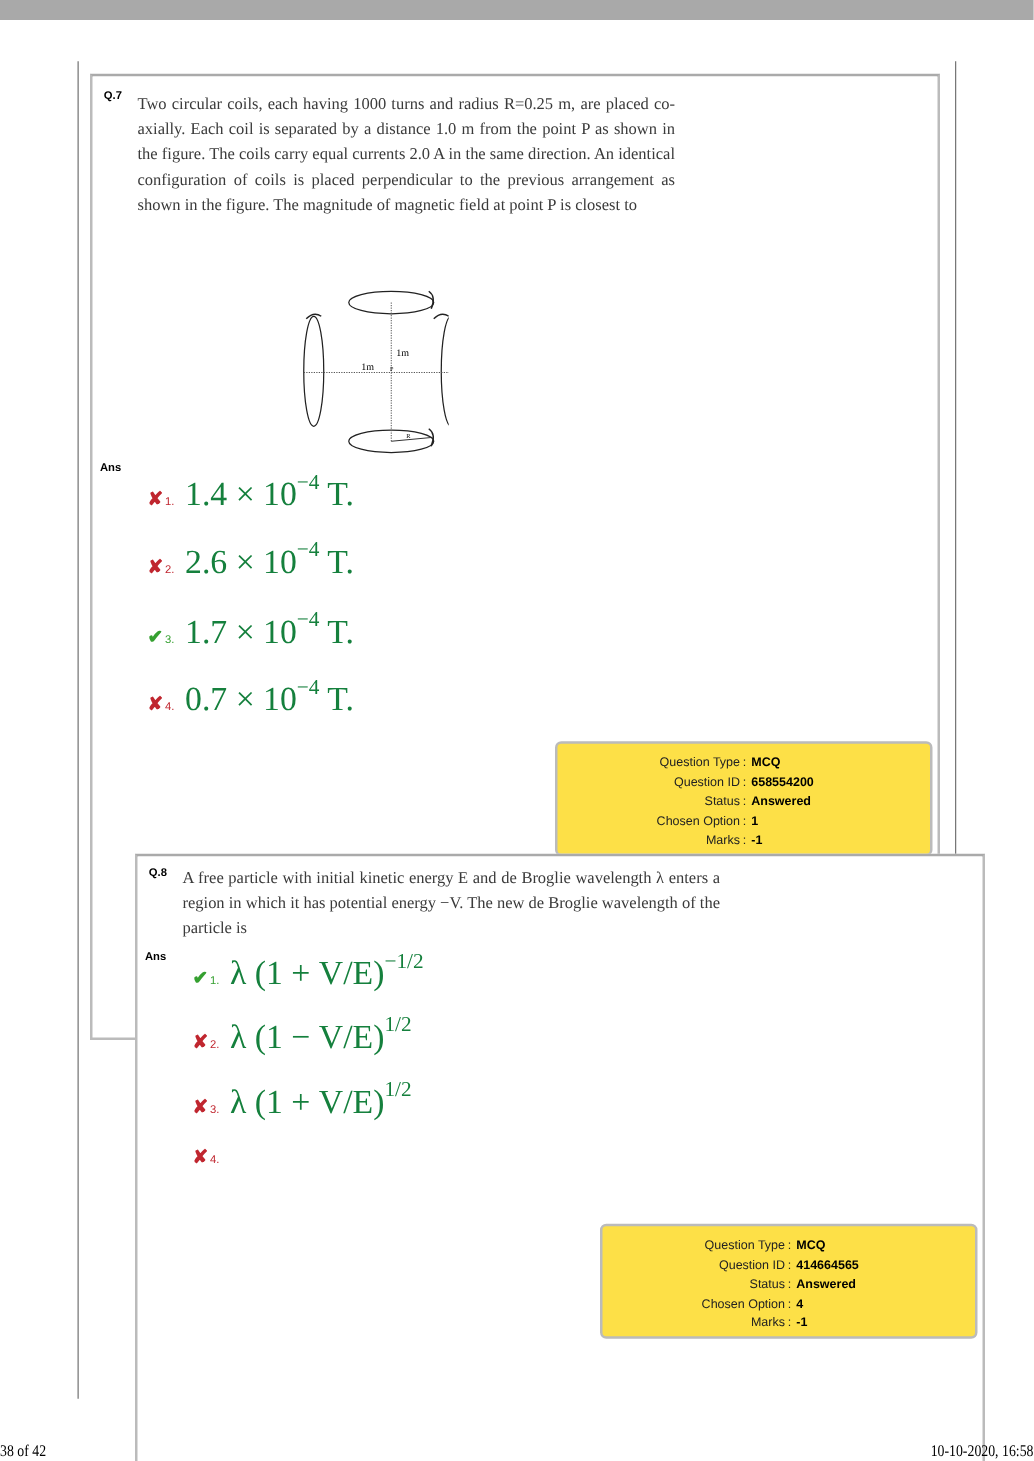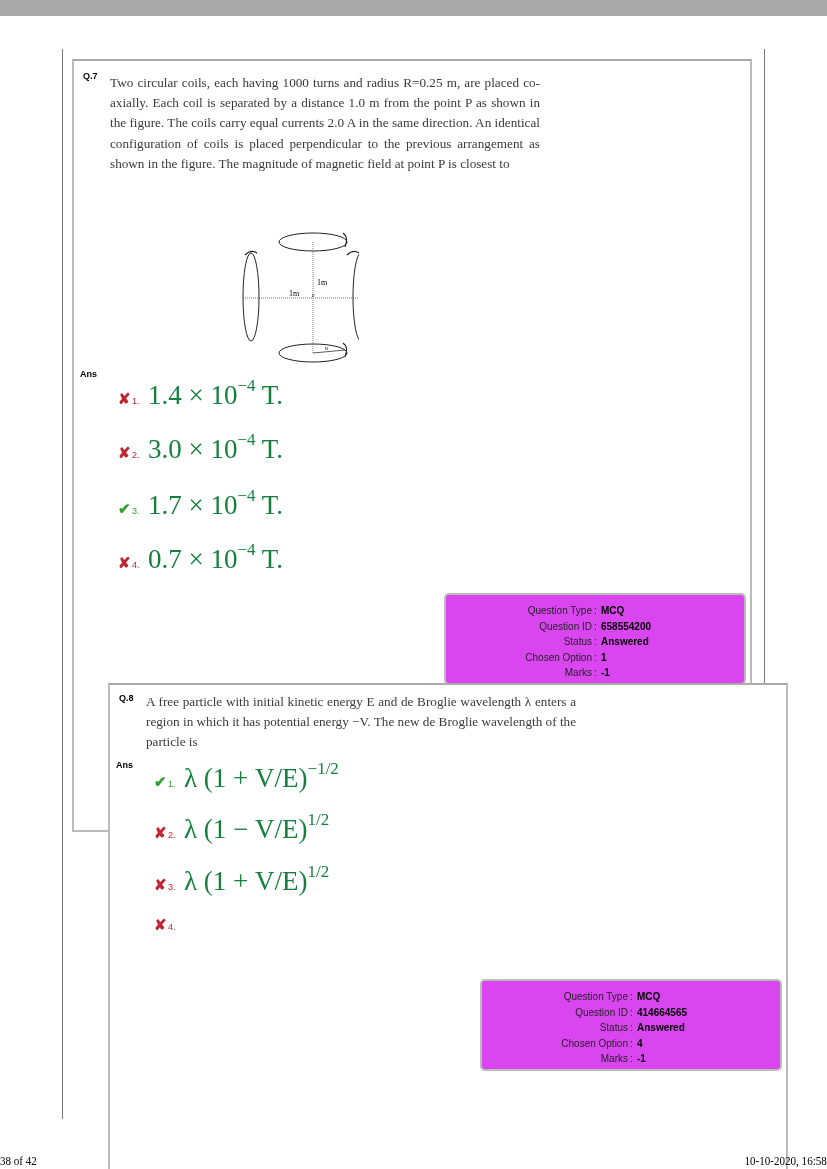--- a/index.html
+++ b/index.html
@@ -14,21 +14,21 @@
   .ans-label { position:absolute; left:6px; font-size:9px; font-weight:bold; }
   .opt { position:absolute; left:44px; display:flex; align-items:baseline; }
   .opt .mark { width:14px; font-size:15px; font-weight:bold; display:inline-block; }
   .mark.wrong { color:#c0262f; }
   .mark.right { color:#35a030; }
   .opt .onum { font-size:9px; width:12px; margin-right:4px; }
   .onum.wrong { color:#c0262f; }
   .onum.right { color:#35a030; }
   .opt .oval { font-family:"Liberation Serif", "DejaVu Serif", serif; font-size:27px; color:#15803d; }
   .oval sup { font-size:17px; position:relative; top:-3px; }
-  .info { position:absolute; left:370px; width:302px; height:92px; border:2px solid #bbb; border-radius:5px; box-sizing:border-box; background:#d946ef; }
+  .info { position:absolute; left:370px; width:302px; height:92px; border:2px solid #bbb; border-radius:5px; box-sizing:border-box; background:#fde047; }
   .info-row { display:flex; font-size:10px; line-height:15.5px; height:15.5px; }
   .info-row .lbl { width:146px; text-align:right; color:#222; }
   .info-row .sep { width:7px; text-align:center; color:#222; }
   .info-row .val { font-weight:bold; padding-left:2px;text-align:center; }
   .footer-left { position:absolute; left:0; top:1153px; font-family:"Liberation Serif", serif; font-size:13px; transform:scaleX(0.85); transform-origin:left; }
   .footer-right { position:absolute; right:0; top:1153px; font-family:"Liberation Serif", serif; font-size:13px; transform:scaleX(0.85); transform-origin:right; }
   .figure { position:absolute; left:165px; top:168px; width:120px; height:140px; }
 </style>
 </head>
 <body>
@@ -62,21 +62,21 @@
   <div class="ans-label" style="top:308px;">Ans</div>
 
   <div class="opt" style="top:318px;">
     <span class="mark wrong">✘</span>
     <span class="onum wrong">1.</span>
     <span class="oval"><span>1.4</span> <span>×</span> <span>10</span><sup>−4</sup> <span>T.</span></span>
   </div>
   <div class="opt" style="top:372px;">
     <span class="mark wrong">✘</span>
     <span class="onum wrong">2.</span>
-    <span class="oval"><span>3.0</span> <span>×</span> <span>10</span><sup>−4</sup> <span>T.</span></span>
+    <span class="oval"><span>2.6</span> <span>×</span> <span>10</span><sup>−4</sup> <span>T.</span></span>
   </div>
   <div class="opt" style="top:428px;">
     <span class="mark right">✔</span>
     <span class="onum right">3.</span>
     <span class="oval"><span>1.7</span> <span>×</span> <span>10</span><sup>−4</sup> <span>T.</span></span>
   </div>
   <div class="opt" style="top:482px;">
     <span class="mark wrong">✘</span>
     <span class="onum wrong">4.</span>
     <span class="oval"><span>0.7</span> <span>×</span> <span>10</span><sup>−4</sup> <span>T.</span></span>

